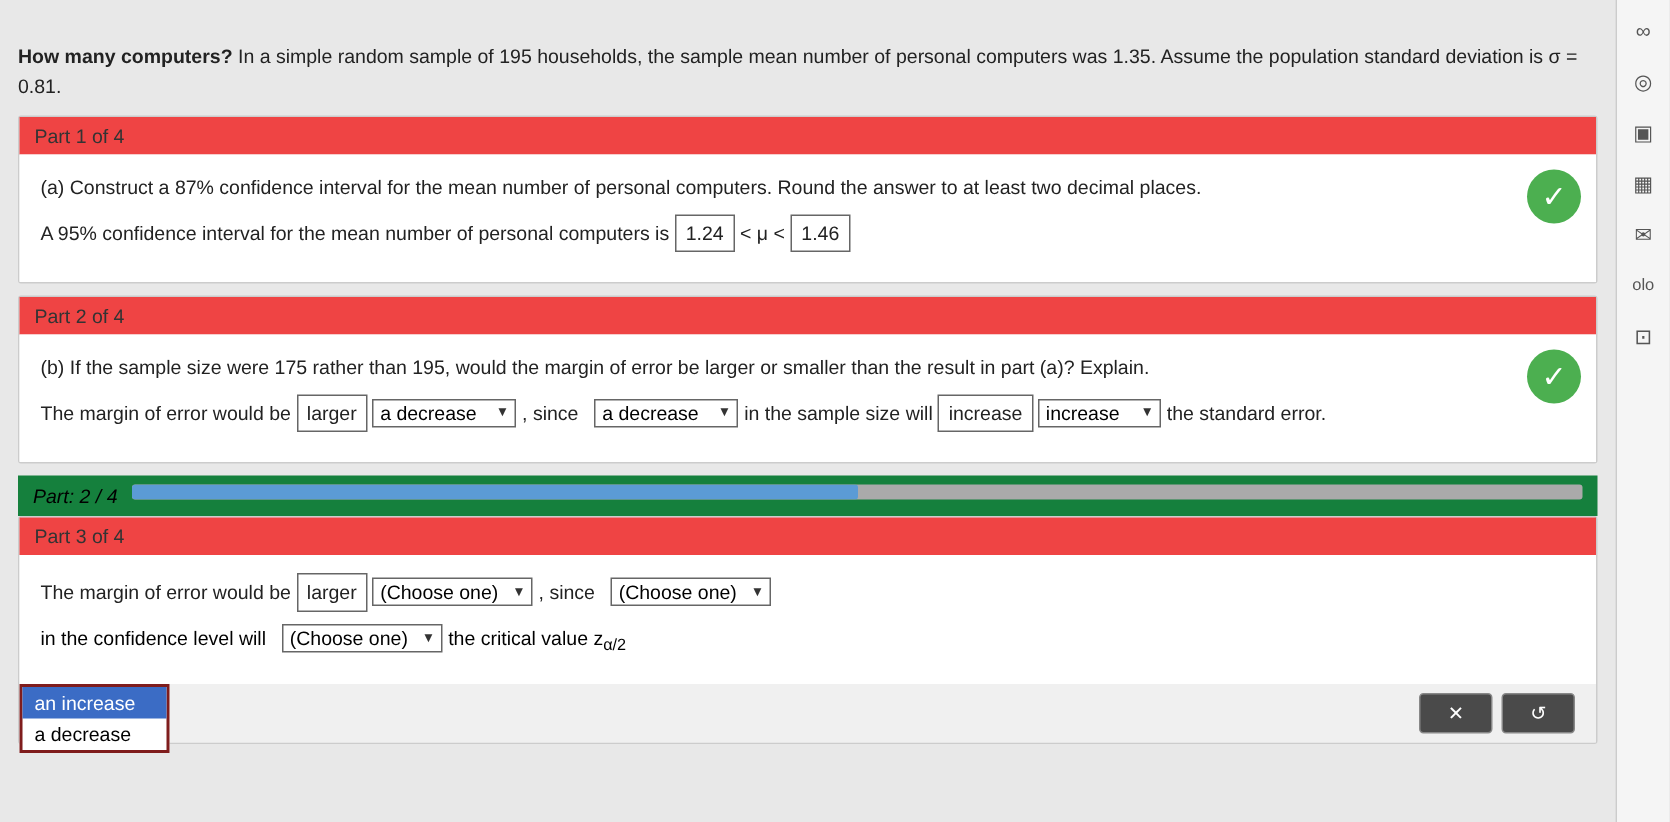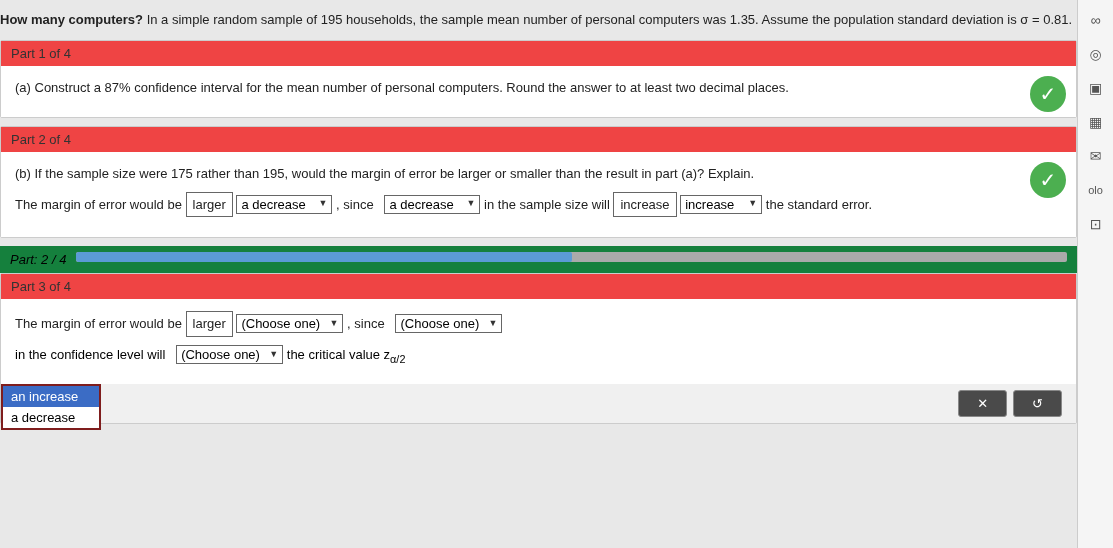--- a/index.html
+++ b/index.html
@@ -8,22 +8,23 @@
       font-size: 13px;
       background: #e8e8e8;
       display: flex;
       width: 1113px;
       height: 548px;
       overflow: hidden;
     }
 
     .main-content {
       flex: 1;
-      padding: 10px 0;
+      padding: 10px 12px;
       overflow-y: auto;
+      margin-top: 18px;
     }
 
     .question-header {
       font-size: 13px;
       line-height: 1.5;
       margin-bottom: 10px;
       color: #222;
     }
 
     .question-header strong {
@@ -207,20 +208,26 @@
     <span> In a simple random sample of 195 households, the sample mean number of personal computers was 1.35. Assume the population standard deviation is σ = 0.81.</span>
   </div>
 
   <div class="part-section">
     <div class="part-header">
       <span>Part 1 of 4</span>
     </div>
     <div class="part-body">
       <div class="check-circle">✓</div>
       <p>(a) Construct a 87% confidence interval for the mean number of personal computers. Round the answer to at least two decimal places.</p>
+      <p>
+        <span>A 95% confidence interval for the mean number of personal computers is</span>
+        <span class="inline-box">1.24</span>
+        <span> &lt; μ &lt; </span>
+        <span class="inline-box">1.46</span>
+      </p>
     </div>
   </div>
 
   <div class="part-section">
     <div class="part-header">
       <span>Part 2 of 4</span>
     </div>
     <div class="part-body">
       <div class="check-circle">✓</div>
       <p>(b) If the sample size were 175 rather than 195, would the margin of error be larger or smaller than the result in part (a)? Explain.</p>

